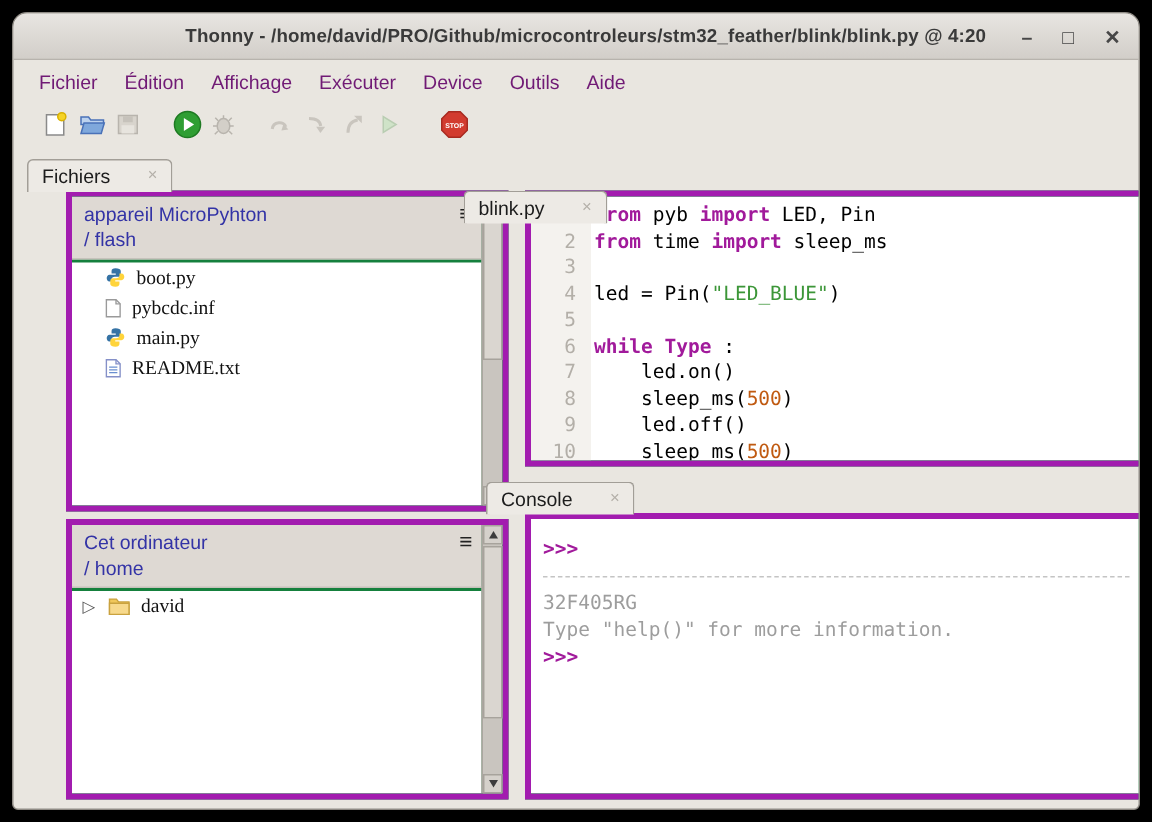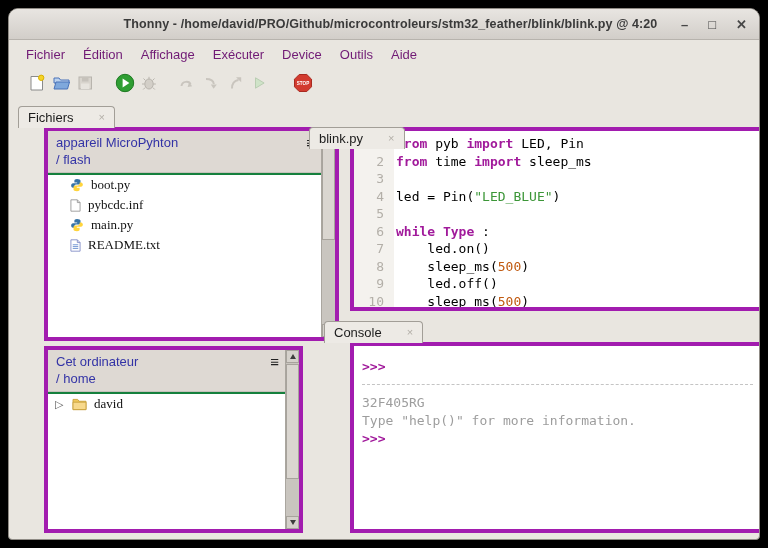--- a/index.html
+++ b/index.html
@@ -217,21 +217,21 @@
           <span class="file-label">README.txt</span>
         </div>
       </div>
     <div class="scrollbar">
       <div class="sb-btn up"></div>
       <div class="sb-thumb" style="top:14px;height:95px;"></div>
       <div class="sb-btn down"></div>
     </div>
   </div>
 
-  <div class="panel" style="left:9px;top:337px;width:259px;height:187px;">
+  <div class="panel" style="left:9px;top:337px;width:295px;height:187px;">
     <div class="panel-header">
       <div class="hdr-title">Cet ordinateur</div>
       <div class="hdr-path">/ home</div>
       <span class="hamburger">≡</span>
     </div>
     <div class="file-list" style="top:44px;bottom:0;" id="computer-list">
         <div class="file-row with-expander">
           <span class="expander">▷</span>
           <span style="display:flex;align-items:center;">
             <svg width="15" height="13" viewBox="0 0 16 14">

